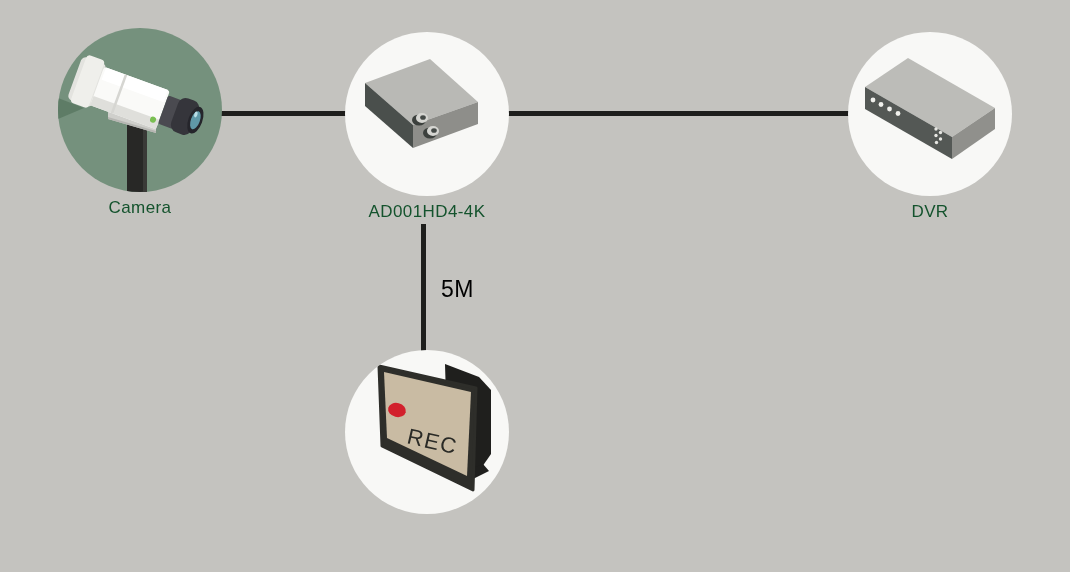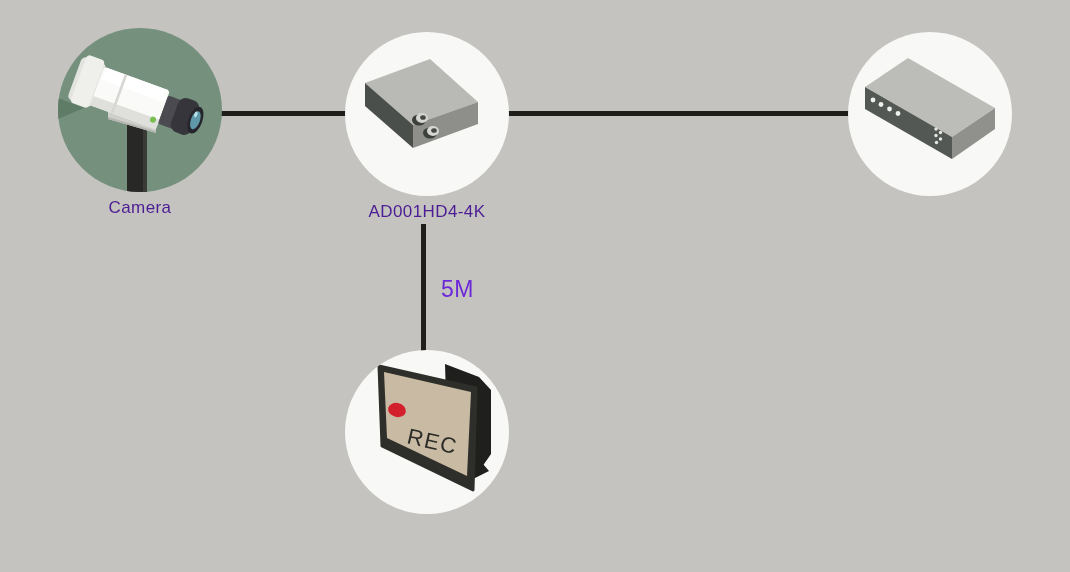--- a/index.html
+++ b/index.html
@@ -25,21 +25,21 @@
     background: #1e1e1c;
     z-index: 0;
   }
   .edge-h { left: 140px; top: 111px; width: 790px; height: 5px; }
   .edge-v { left: 421px; top: 224px; width: 5px; height: 136px; }
   .edge-length-label {
     position: absolute;
     left: 441px;
     top: 276px;
     font-size: 23px;
-    color: #6d28d9;
+    color: #000000;
     letter-spacing: 0.5px;
     z-index: 0;
     text-align: right;
   }
   .node {
     position: absolute;
     width: 164px;
     z-index: 1;
   }
   .node-camera  { left: 58px;  top: 28px;  }
@@ -59,21 +59,21 @@
     position: absolute;
     left: 0; top: 0;
     width: 164px;
     height: 164px;
     display: block;
   }
   .node-label {
     margin-top: 6px;
     text-align: center;
     font-size: 17px;
-    color: #4c1d95;
+    color: #14532d;
     letter-spacing: 0.4px;
     white-space: nowrap;
   }
   .node-monitor .node-label { margin-top: 11px; }
 </style>
 </head>
 <body>
 
 <div class="canvas">
 
@@ -146,20 +146,21 @@
         </g>
         <g fill="#e6e6e2">
           <circle cx="88" cy="97" r="1.7"></circle>
           <circle cx="92.5" cy="100.5" r="1.7"></circle>
           <circle cx="88" cy="103.5" r="1.7"></circle>
           <circle cx="92.5" cy="107" r="1.7"></circle>
           <circle cx="88.5" cy="110.5" r="1.7"></circle>
         </g>
       </svg>
     </div>
+    <div class="node-label">DVR</div>
   </div>
 
   <div class="node node-monitor">
     <div class="circle circle-white">
       <svg viewBox="0 0 164 164">
 
         <path d="M100,14 L134,27 L146,40 L146,104 L137,117 L121,124 L103,117 Z" fill="#1f1f1d"></path>
         <polygon points="118,122 138,114 144,121 126,130" fill="#1f1f1d"></polygon>
 
         <polygon points="34,16 131,38 128,140 37,96" fill="#2e2e2a" stroke="#2e2e2a" stroke-width="3" stroke-linejoin="round"></polygon>

